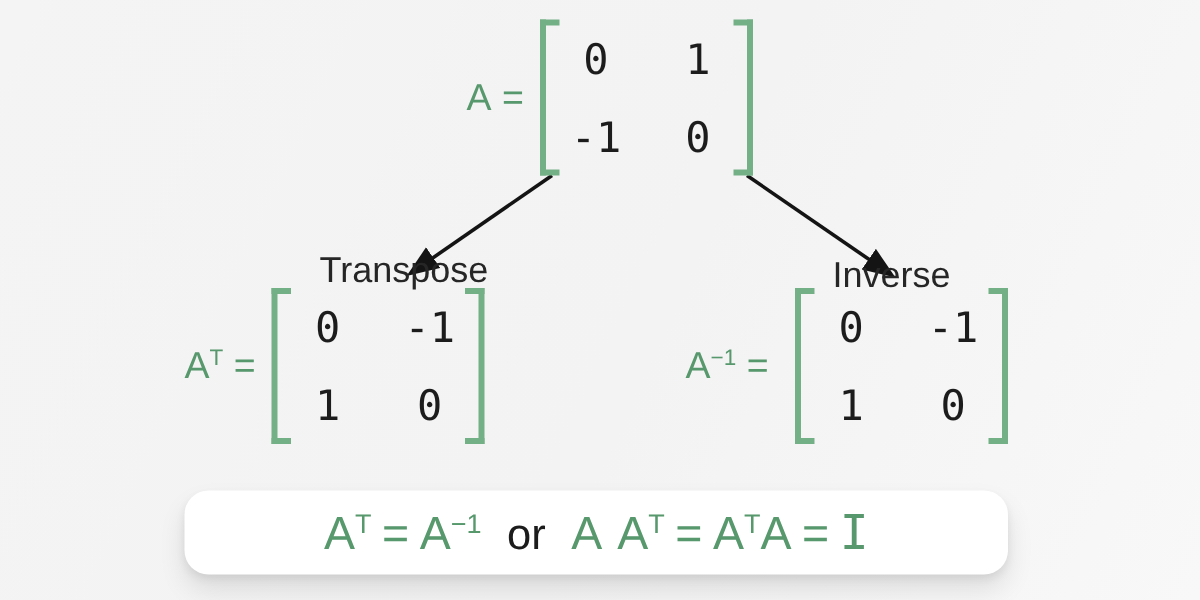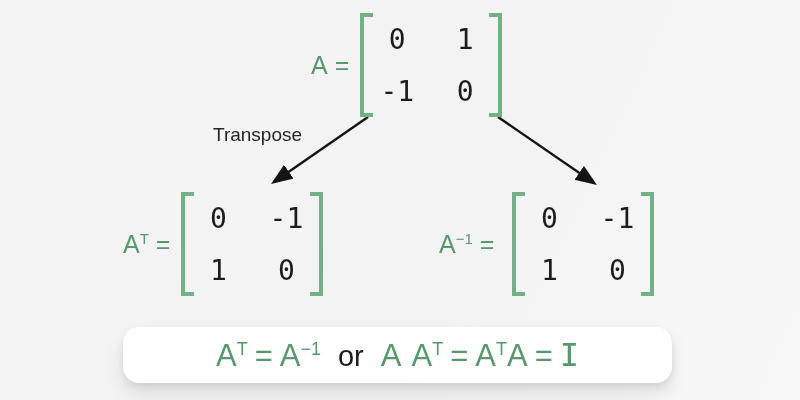--- a/index.html
+++ b/index.html
@@ -35,21 +35,21 @@
     column-gap: 34px;
     padding: 0 7px;
     justify-items: center; align-items: center;
     font-family: "DejaVu Sans Mono", monospace;
     font-size: 28px; color: var(--ink, #1c1c1c);
   }
 
   
   .arrow-label {
     position: absolute; color: var(--label_ink, #262626);
-    font-size: 19px; white-space: nowrap;
+    font-size: 24px; white-space: nowrap; margin-top: 43px;
   }
 
   
   .conclusion-box {
     position: absolute; left: 123px; top: 327px;
     width: 549px; height: 56px;
     background: var(--box_bg, #ffffff);
     border-radius: 16px;
     box-shadow: 0 10px 18px rgba(0,0,0,0.10), 0 3px 6px rgba(0,0,0,0.07);
     display: flex; align-items: center; justify-content: center;
@@ -84,36 +84,37 @@
         <span class="cell">0</span>
         <span class="cell">1</span>
         <span class="cell">-1</span>
         <span class="cell">0</span>
       </div>
       <div class="bracket br"></div>
     </div>
   </div>
 
   <div class="arrow-label" style="left:213px; top:124px;">Transpose</div>
+  <div class="arrow-label" style="left:555px; top:127px;">Inverse</div>
 
   <div class="group" style="left:123px; top:192px;">
     <div class="mlabel"><span>A</span><span class="sup">T</span><span class="eq">=</span></div>
     <div class="matrix">
       <div class="bracket bl"></div>
       <div class="cells">
         <span class="cell">0</span>
         <span class="cell">-1</span>
         <span class="cell">1</span>
         <span class="cell">0</span>
       </div>
       <div class="bracket br"></div>
     </div>
   </div>
 
-  <div class="group" style="left:439px; top:192px;gap:18px;">
+  <div class="group" style="left:457px; top:192px;gap:18px;">
     <div class="mlabel"><span>A</span><span class="sup">−1</span><span class="eq">=</span></div>
     <div class="matrix">
       <div class="bracket bl"></div>
       <div class="cells">
         <span class="cell">0</span>
         <span class="cell">-1</span>
         <span class="cell">1</span>
         <span class="cell">0</span>
       </div>
       <div class="bracket br"></div>

